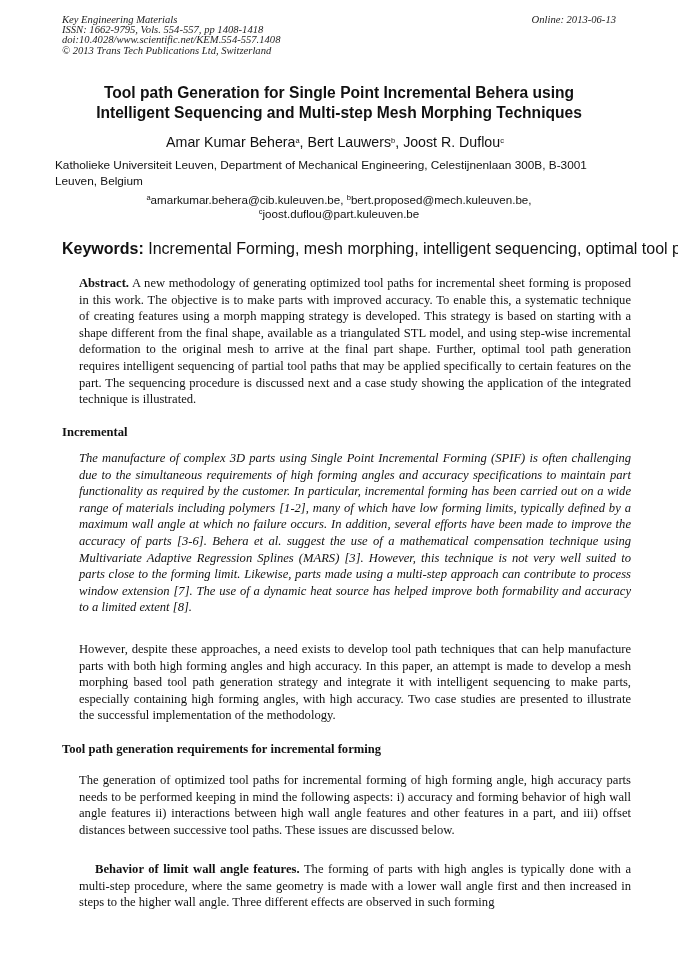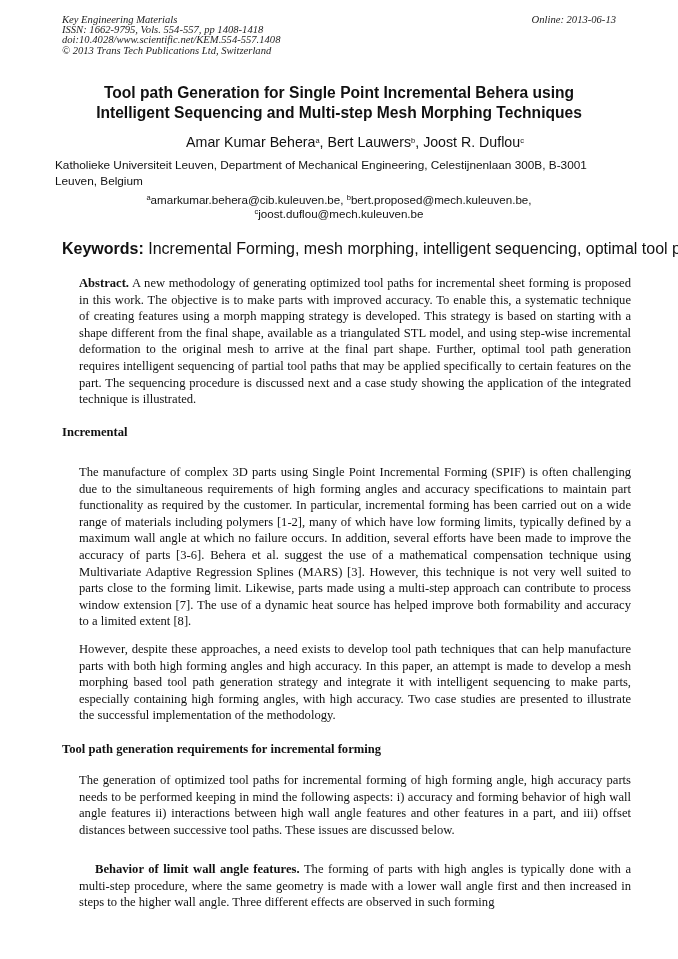--- a/index.html
+++ b/index.html
@@ -2,32 +2,32 @@
 <html><head>
   <meta charset="utf-8">
   <style>
     html, body { margin: 0; padding: 0; background: #ffffff; }
     body { width: 678px; height: 959px; position: relative; overflow: hidden; color: #111; }
     .page { position: absolute; left: 0; top: 0; width: 678px; height: 711px; background: #fff; }
     .hdr { position: absolute; font-family: "Liberation Serif", serif; font-style: italic; font-size: 10.6px; line-height: 10.2px; color: #222; }
     .hdr-left { left: 62px; top: 15px; }
     .hdr-right { right: 62px; top: 15px; }
     .title { position: absolute; left: 40px; width: 598px; top: 83px; text-align: center; font-family: "Liberation Sans", sans-serif; font-weight: bold; font-size: 15.6px; line-height: 20px; color: #111; }
-    .authors { position: absolute; left: 56px; width: 598px; top: 133px; text-align: center; font-family: "Liberation Sans", sans-serif; font-size: 14.2px; line-height: 18px; }
+    .authors { position: absolute; left: 36px; width: 598px; top: 133px; text-align: center; font-family: "Liberation Sans", sans-serif; font-size: 14.2px; line-height: 18px; }
     .affil { position: absolute; left: 55px; width: 568px; top: 157px; text-align: left; font-family: "Liberation Sans", sans-serif; font-size: 11.8px; line-height: 16px; }
     .emails { position: absolute; left: 55px; width: 568px; top: 193px; text-align: center; font-family: "Liberation Sans", sans-serif; font-size: 11.6px; line-height: 14px; }
     sup { font-size: 7.5px; vertical-align: 4px; line-height: 0; }
     .keywords { position: absolute; left: 62px; width: 560px; top: 241px; font-family: "Liberation Sans", sans-serif; font-size: 16px; line-height: 16px; white-space: nowrap; }
     .keywords b { font-weight: bold; }
     .para { position: absolute; left: 62px; width: 552px; font-family: "Liberation Serif", serif; font-size: 12.6px; line-height: 16.6px; text-align: justify; color: #111; margin-left: 17px; }
     .para b { font-weight: bold; }
     .heading { position: absolute; left: 62px; width: 552px; font-family: "Liberation Serif", serif; font-weight: bold; font-size: 12.6px; line-height: 16px; }
     .abstract { top: 275px; }
     .intro-h { top: 424px; }
-    .intro-p1 { top: 464px; }
+    .intro-p1 { top: 450px; font-style: italic; }
     .intro-p2 { top: 641px; }
     .req-h { top: 741px; }
     .req-p1 { top: 772px; }
     .beh-p { top: 861px; text-indent: 16px; }
   </style>
 </head>
 <body>
 
 <div class="page">
 
@@ -48,21 +48,21 @@
     <span>Amar Kumar Behera</span><sup>a</sup><span>, </span><span>Bert Lauwers</span><sup>b</sup><span>, </span><span>Joost R. Duflou</span><sup>c</sup>
   </div>
 
   <div class="affil">Katholieke Universiteit Leuven, Department of Mechanical Engineering, Celestijnenlaan 300B, B-3001 Leuven, Belgium</div>
 
   <div class="emails">
     <div>
       <sup>a</sup><span>amarkumar.behera@cib.kuleuven.be</span><span>, </span><sup>b</sup><span>bert.proposed@mech.kuleuven.be</span><span>,</span>
     </div>
     <div>
-      <sup>c</sup><span>joost.duflou@mech.kuleuven.be</span>
+      <sup>c</sup><span>joost.duflou@part.kuleuven.be</span>
     </div>
   </div>
 
   <div class="keywords"><b>Keywords:</b><span> Incremental Forming, mesh morphing, intelligent sequencing, optimal tool paths, STL</span></div>
 
   <div class="para abstract"><b>Abstract.</b><span> A new methodology of generating optimized tool paths for incremental sheet forming is proposed in this work. The objective is to make parts with improved accuracy. To enable this, a systematic technique of creating features using a morph mapping strategy is developed. This strategy is based on starting with a shape different from the final shape, available as a triangulated STL model, and using step-wise incremental deformation to the original mesh to arrive at the final part shape. Further, optimal tool path generation requires intelligent sequencing of partial tool paths that may be applied specifically to certain features on the part. The sequencing procedure is discussed next and a case study showing the application of the integrated technique is illustrated.</span></div>
 
   <div class="heading intro-h">Incremental</div>
   <div class="para intro-p1">The manufacture of complex 3D parts using Single Point Incremental Forming (SPIF) is often challenging due to the simultaneous requirements of high forming angles and accuracy specifications to maintain part functionality as required by the customer. In particular, incremental forming has been carried out on a wide range of materials including polymers [1-2], many of which have low forming limits, typically defined by a maximum wall angle at which no failure occurs. In addition, several efforts have been made to improve the accuracy of parts [3-6]. Behera et al. suggest the use of a mathematical compensation technique using Multivariate Adaptive Regression Splines (MARS) [3]. However, this technique is not very well suited to parts close to the forming limit. Likewise, parts made using a multi-step approach can contribute to process window extension [7]. The use of a dynamic heat source has helped improve both formability and accuracy to a limited extent [8].</div>
   <div class="para intro-p2">However, despite these approaches, a need exists to develop tool path techniques that can help manufacture parts with both high forming angles and high accuracy. In this paper, an attempt is made to develop a mesh morphing based tool path generation strategy and integrate it with intelligent sequencing to make parts, especially containing high forming angles, with high accuracy. Two case studies are presented to illustrate the successful implementation of the methodology.</div>

